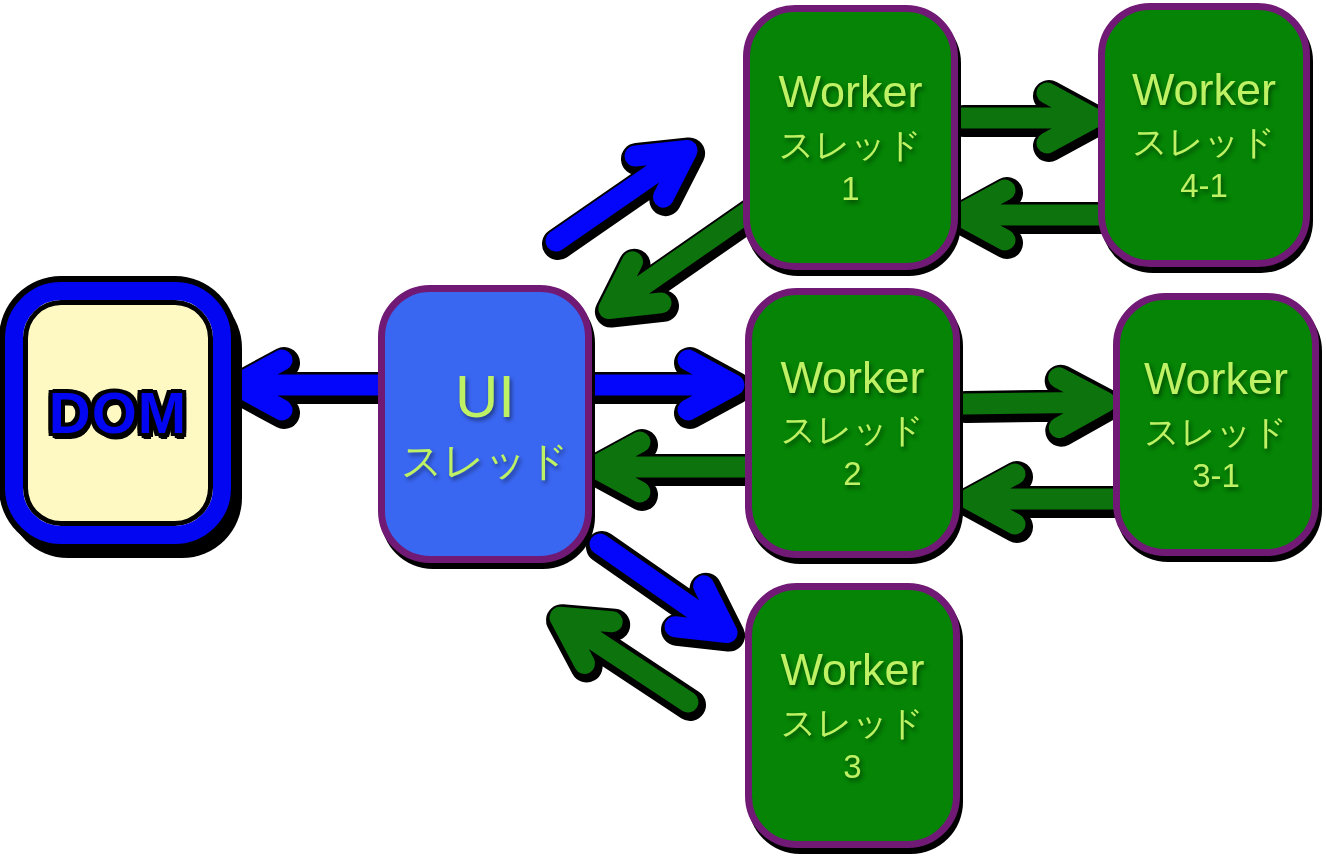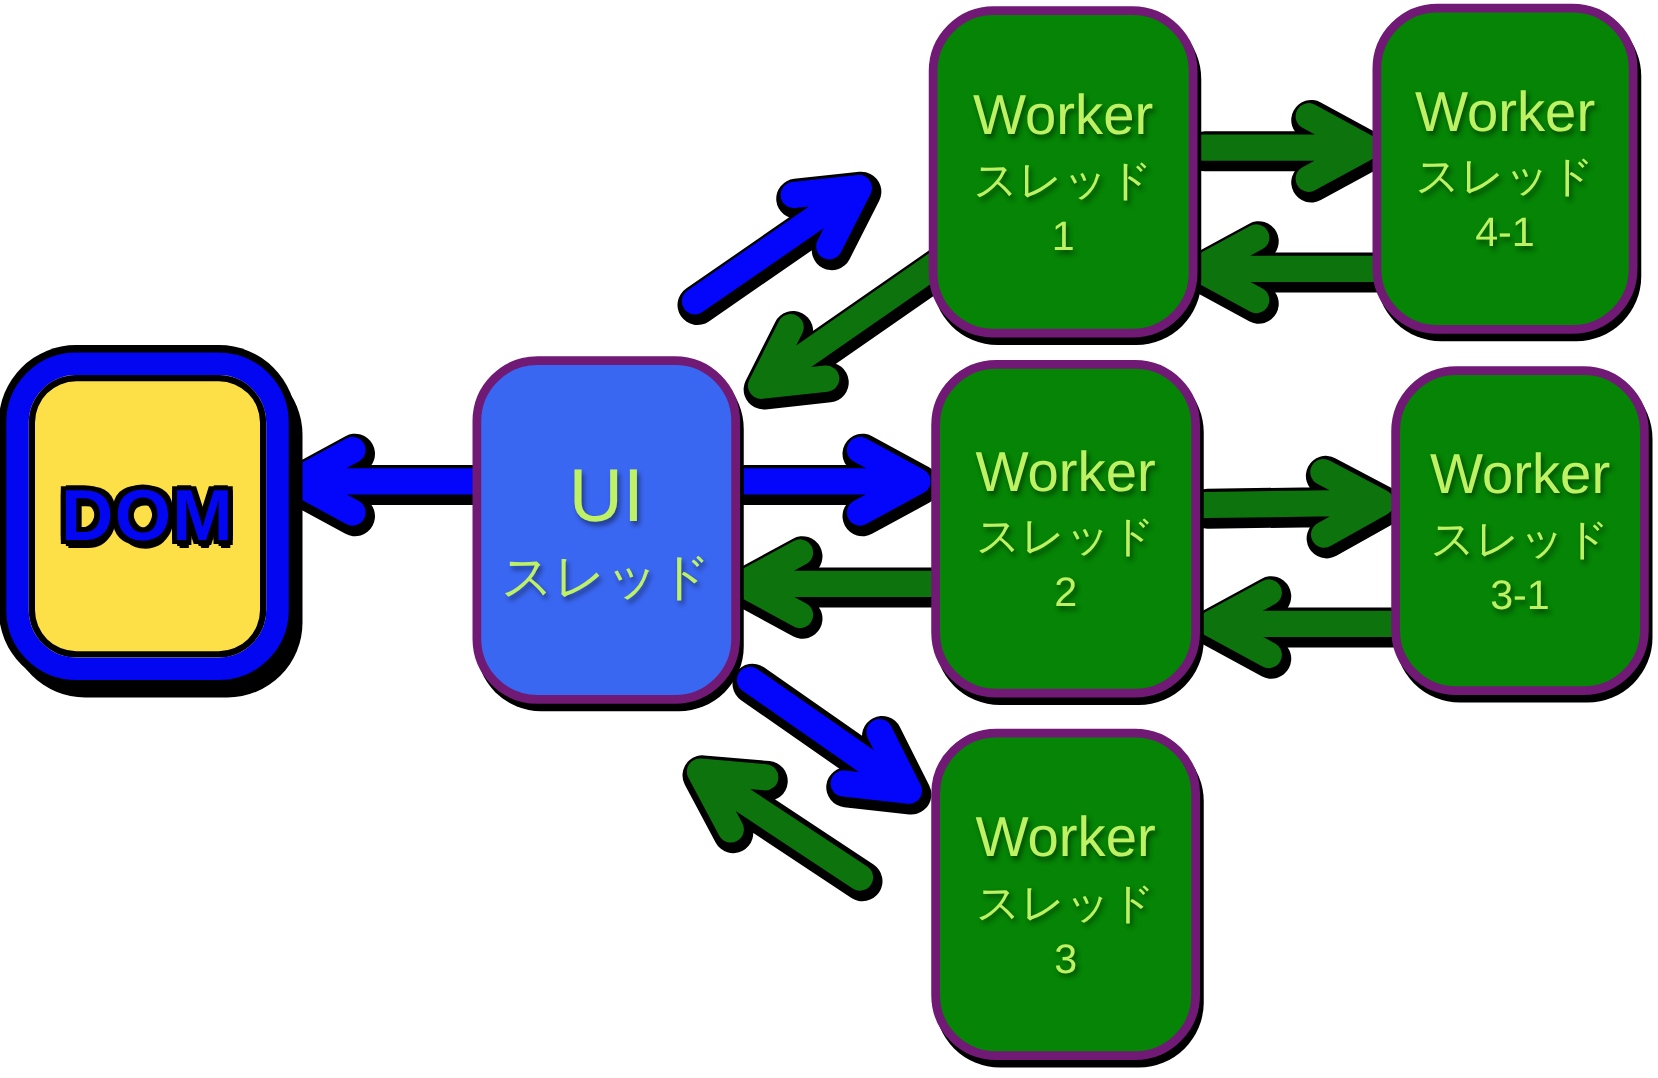--- a/index.html
+++ b/index.html
@@ -117,21 +117,21 @@
       <g>
         <path d="M 964.0 404.0 L 1079.0 402.4 M 1059.3 427.7 L 1105.0 402.1 L 1058.7 377.7" fill="none" stroke="#000000" stroke-width="32" stroke-linecap="round" stroke-linejoin="round" transform="translate(2,3)"></path>
         <path d="M 964.0 404.0 L 1079.0 402.4 M 1059.3 427.7 L 1105.0 402.1 L 1058.7 377.7" fill="none" stroke="#0d730d" stroke-width="21" stroke-linecap="round" stroke-linejoin="round"></path>
       </g>
       <g>
         <path d="M 1116.0 499.0 L 995.0 499.0 M 1015.0 474.0 L 969.0 499.0 L 1015.0 524.0" fill="none" stroke="#000000" stroke-width="32" stroke-linecap="round" stroke-linejoin="round" transform="translate(2,3)"></path>
         <path d="M 1116.0 499.0 L 995.0 499.0 M 1015.0 474.0 L 969.0 499.0 L 1015.0 524.0" fill="none" stroke="#0d730d" stroke-width="21" stroke-linecap="round" stroke-linejoin="round"></path>
       </g>
     </svg>
 
-  <div class="node" id="node-dom" style="background: #fde047; border-color: rgb(3, 6, 240); color: rgb(3, 6, 240);">
+  <div class="node" id="node-dom" style="background: #fef9c3; border-color: rgb(3, 6, 240); color: rgb(3, 6, 240);">
     <span class="line">DOM</span>
   </div>
 
   <div class="node" id="node-ui" style="background: rgb(58, 103, 242);">
     <span class="line ui-line1">UI</span>
     <span class="line ui-line2">スレッド</span>
   </div>
 
   <div class="node worker-node" id="node-worker1" style="background: rgb(5, 132, 5);">
     <span class="line w-line1">Worker</span>

